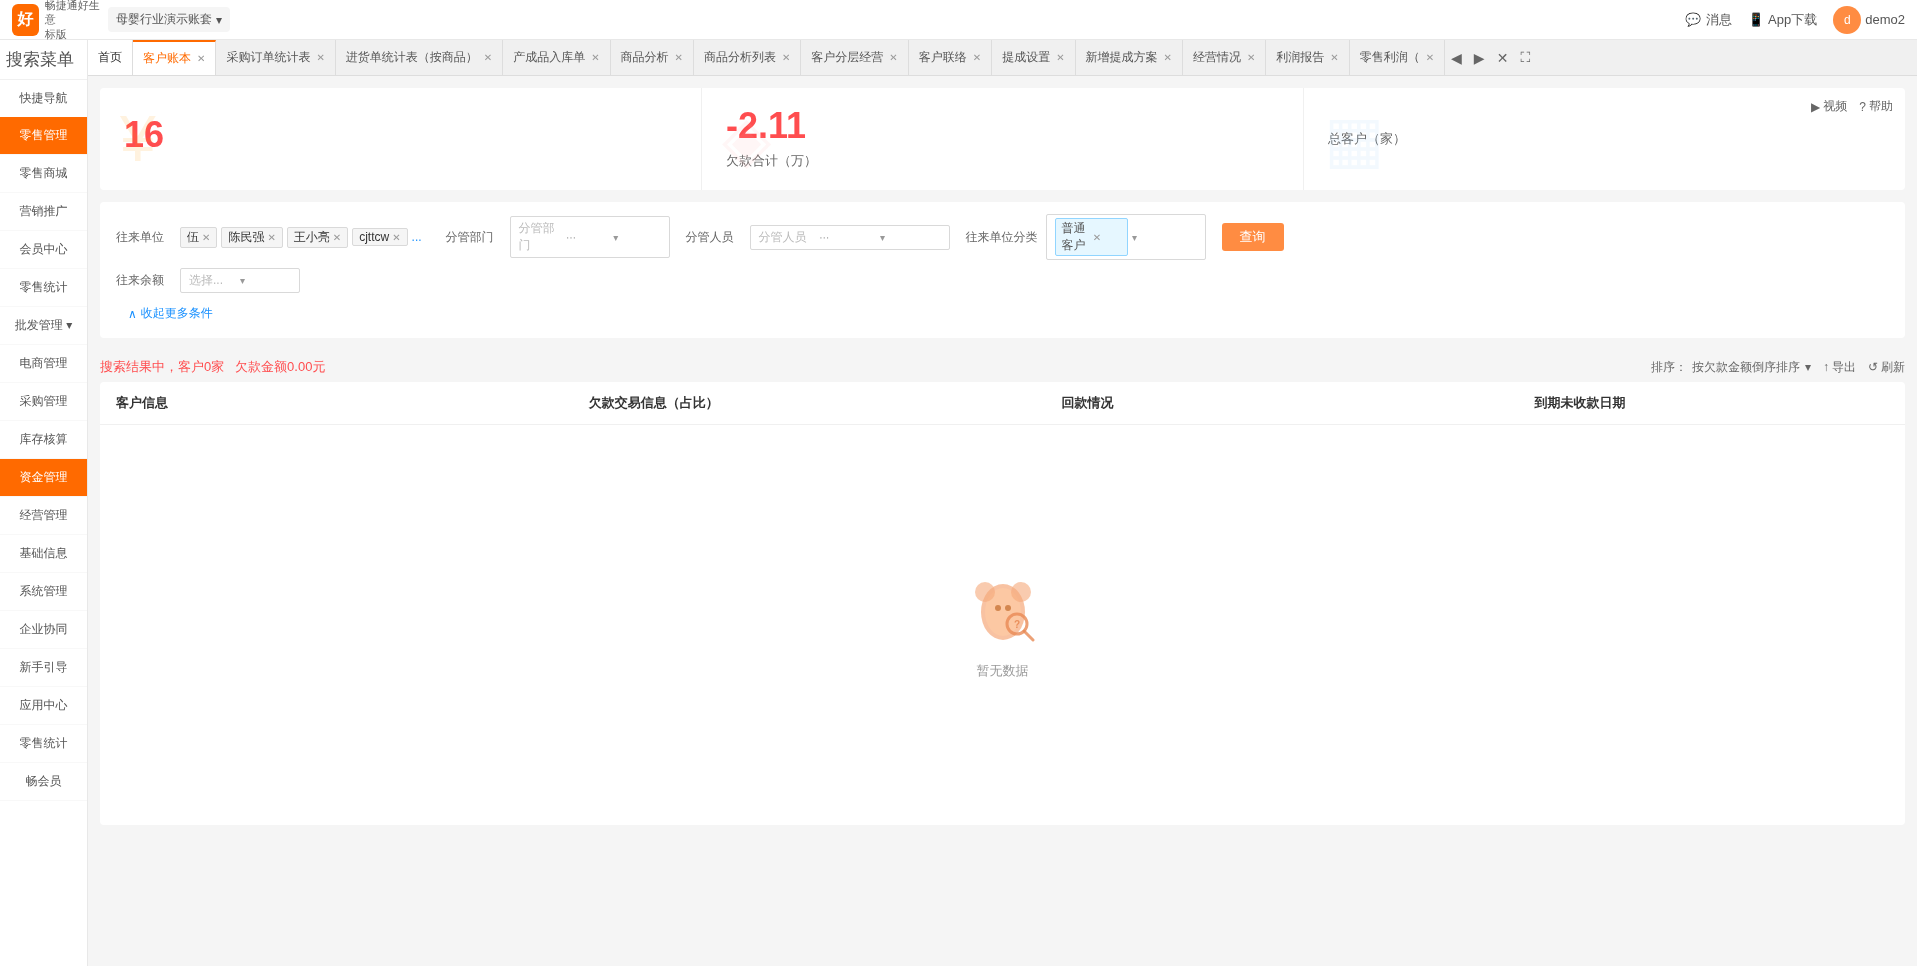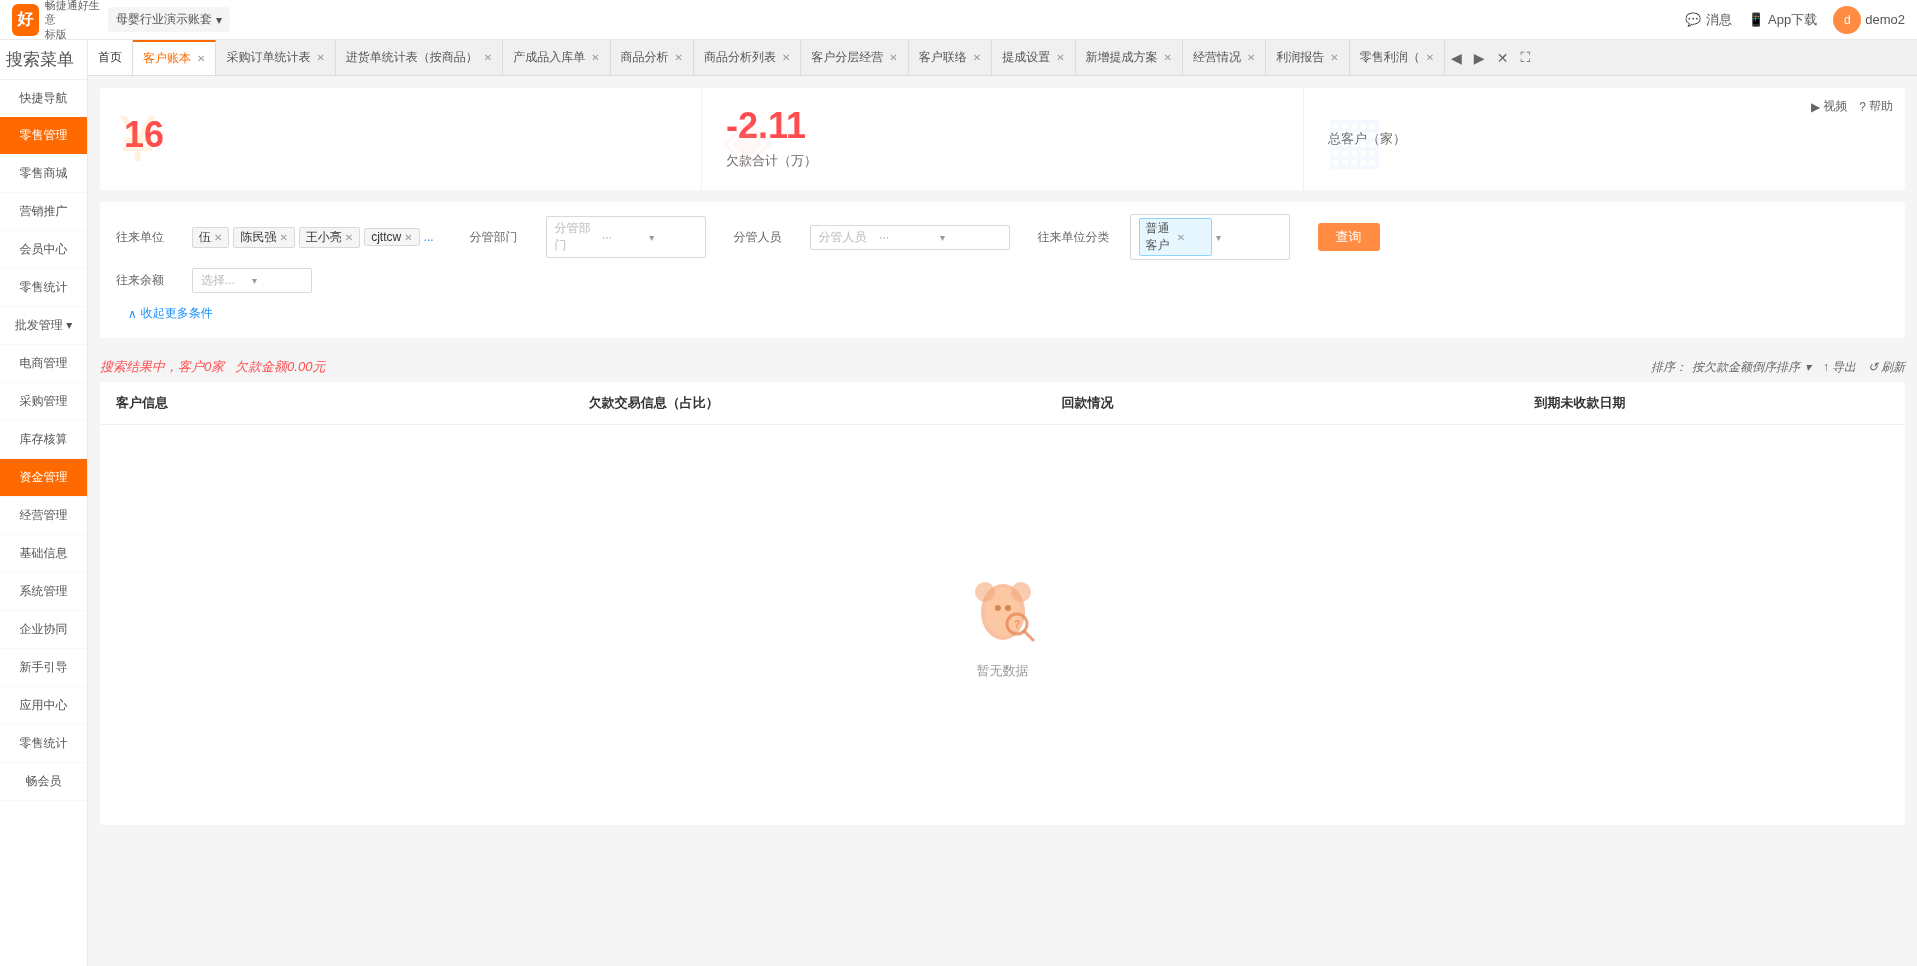--- a/index.html
+++ b/index.html
@@ -46,33 +46,33 @@
     
     .stats-row { display: flex; background: #fff; border-radius: 4px; margin-bottom: 12px; overflow: hidden; }
     .stat-card { flex: 1; padding: 20px 24px; position: relative; display: flex; flex-direction: column; justify-content: center; border-right: 1px solid #f0f0f0; }
     .stat-card:last-child { border-right: none; }
     .stat-value { font-size: 36px; font-weight: bold; color: #ff4d4f; line-height: 1; margin-bottom: 8px; }
     .stat-value.dark { color: #333; text-decoration: underline; }
     .stat-label { font-size: 13px; color: #666; }
 
     
     .filter-area { background: #fff; border-radius: 4px; padding: 12px 16px; margin-bottom: 12px; }
-    .filter-row { display: flex; align-items: center; flex-wrap: wrap; gap: 20px; margin-bottom: 8px; }
+    .filter-row { display: flex; align-items: center; flex-wrap: wrap; gap: 8px; margin-bottom: 8px; }
     .filter-label { color: #666; font-size: 12px; white-space: nowrap; min-width: 56px; }
     .filter-tags { display: flex; align-items: center; gap: 4px; flex-wrap: wrap; }
     .filter-tag { display: flex; align-items: center; background: #f5f5f5; border: 1px solid #d9d9d9; border-radius: 2px; padding: 1px 6px; font-size: 12px; gap: 3px; }
     .filter-tag-close { color: #999; cursor: pointer; font-size: 10px; }
     .filter-more { color: #1890ff; font-size: 12px; cursor: pointer; }
     .filter-select { display: flex; align-items: center; border: 1px solid #d9d9d9; border-radius: 2px; padding: 3px 8px; font-size: 12px; color: #555; min-width: 160px; cursor: pointer; background: #fff; }
     .filter-select-wide { min-width: 200px; }
     .filter-select span { flex: 1; }
     .collapse-btn { display: flex; align-items: center; gap: 4px; color: #1890ff; font-size: 12px; cursor: pointer; margin: 0 auto; padding: 4px 12px; }
 
     
-    .search-result-bar { display: flex; align-items: center; justify-content: space-between; padding: 8px 0 6px; font-style: italic; }
+    .search-result-bar { display: flex; align-items: center; justify-content: space-between; padding: 8px 0 6px; }
     .search-result-text { font-size: 13px; color: #333; }
     .search-result-text span { color: #ff4d4f; }
     .result-actions { display: flex; align-items: center; gap: 12px; font-size: 12px; color: #666; }
     .result-action { display: flex; align-items: center; gap: 3px; cursor: pointer; }
 
     
     .data-table { background: #fff; border-radius: 4px; overflow: hidden; }
     .table-header { display: grid; grid-template-columns: 2fr 2fr 2fr 1.5fr; padding: 12px 16px; border-bottom: 1px solid #f0f0f0; font-size: 13px; font-weight: bold; color: #333; }
     .table-body { min-height: 400px; display: flex; flex-direction: column; align-items: center; justify-content: center; }
     .empty-state { display: flex; flex-direction: column; align-items: center; gap: 12px; padding: 60px 0; }

